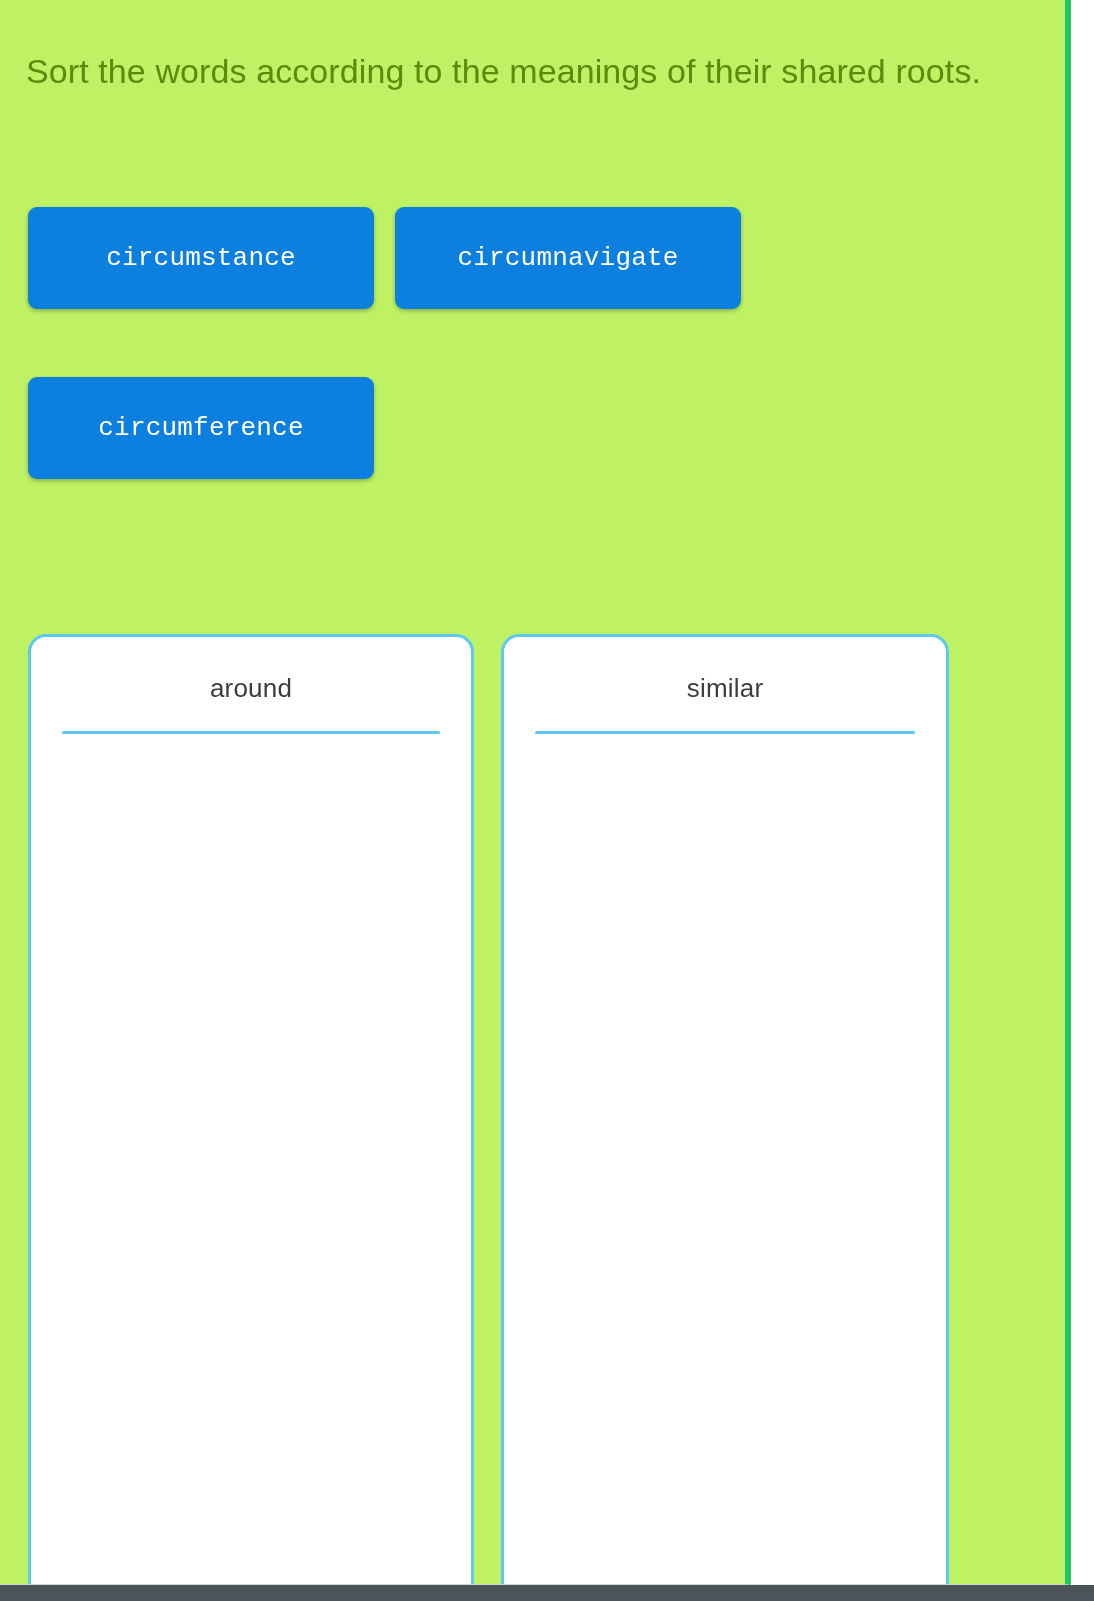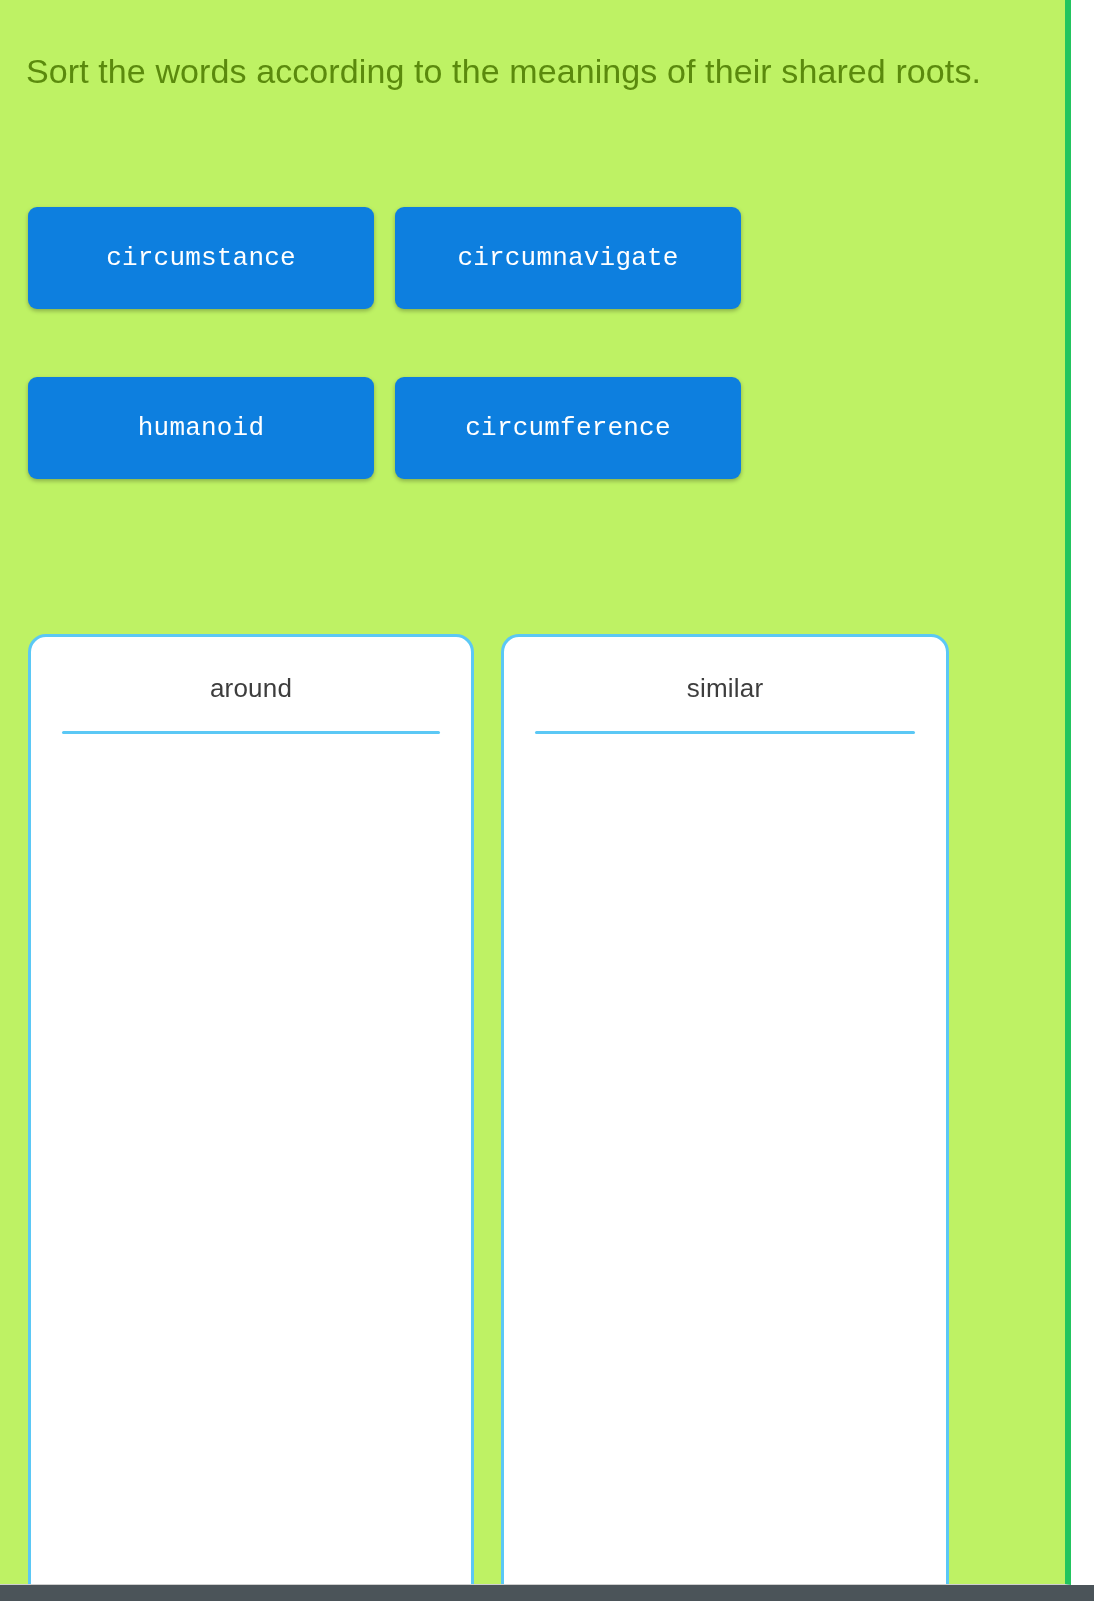--- a/index.html
+++ b/index.html
@@ -155,21 +155,20 @@
 
       <div class="tile-row">
         <div class="tile">circumstance</div>
         <div class="tile">circumnavigate</div>
       </div>
 
       <div class="tile-row">
       </div>
 
       <div class="tile-row">
-        <div class="tile">humanoid</div>
         <div class="tile">circumference</div>
       </div>
 
     </div>
 
     <div class="zones">
 
       <div class="zone">
         <div class="zone-label">around</div>
         <div class="zone-rule"></div>

